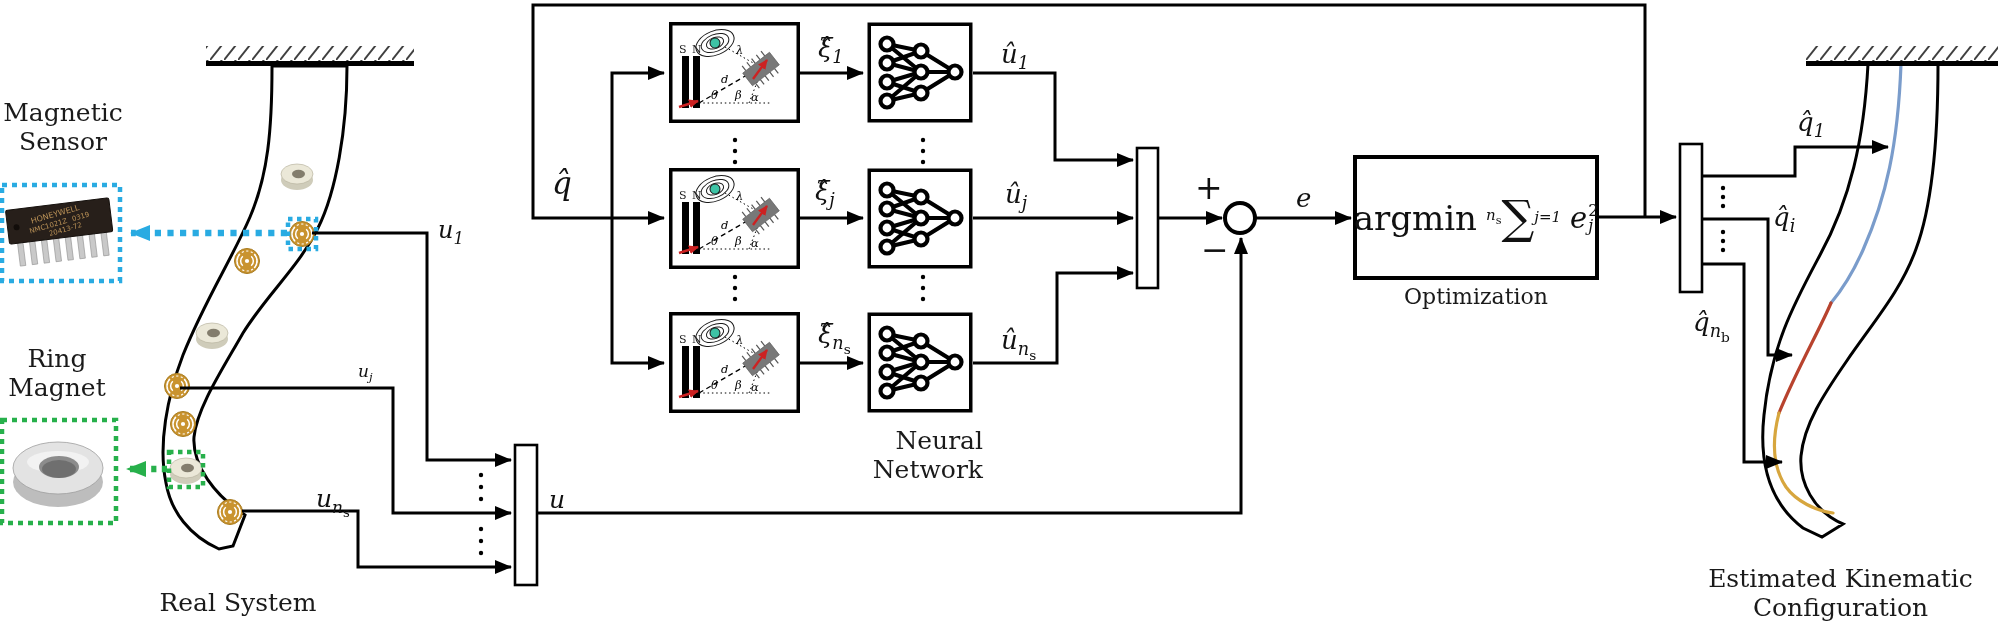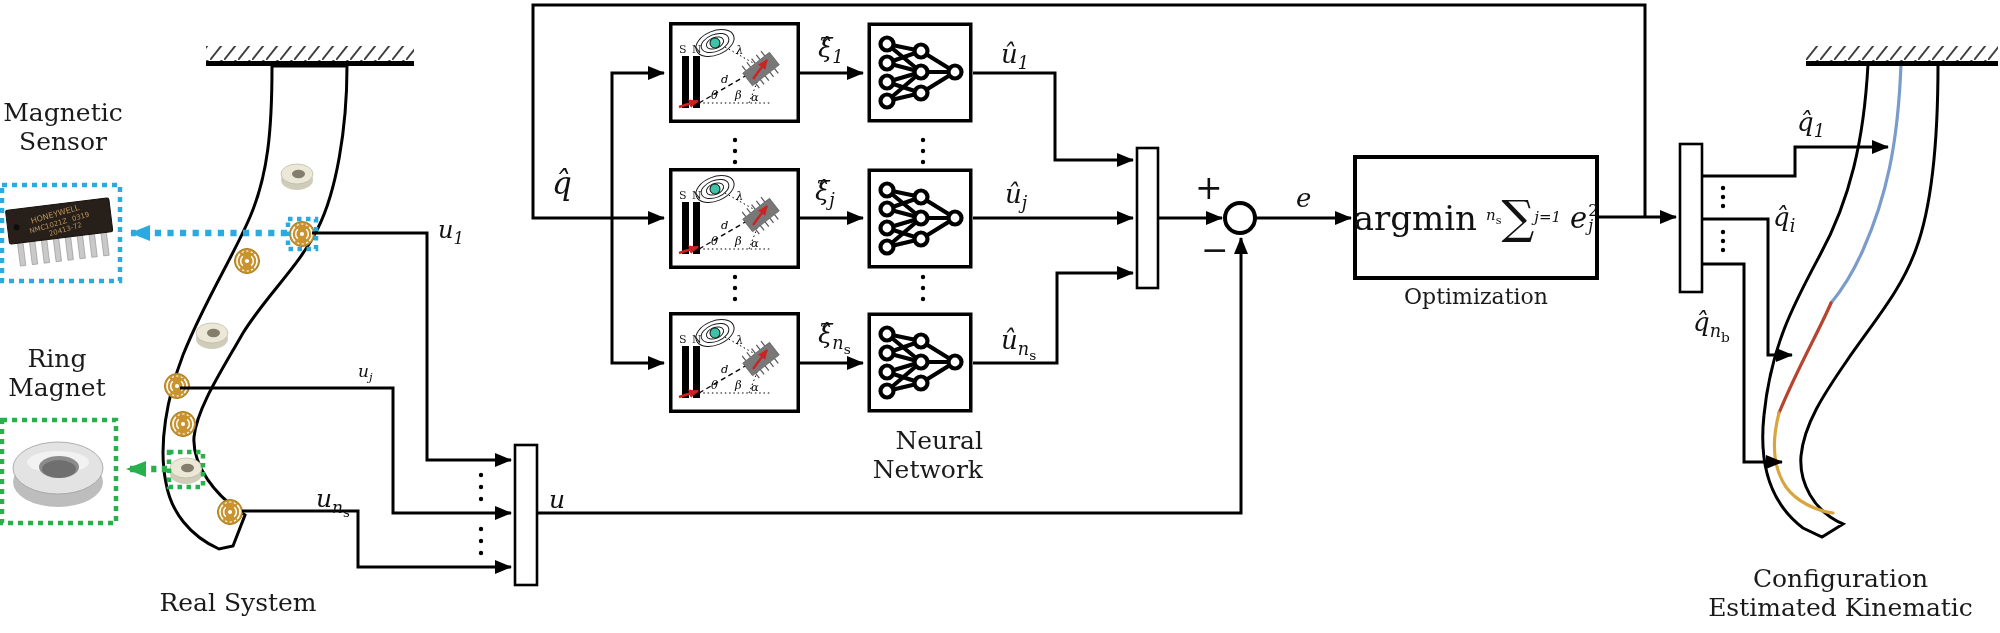--- a/index.html
+++ b/index.html
@@ -343,17 +343,17 @@
   <span>q̂</span><sub class="s1">1</sub>
 </div>
 <div class="mlabel" style="left:1773px;top:202px;font-size:26px;">
   <span>q̂</span><sub class="s1">i</sub>
 </div>
 <div class="mlabel" style="left:1693px;top:307px;font-size:26px;">
   <span>q̂</span><sub class="s1"><span>n</span><sub class="s2">b</sub></sub>
 </div>
 
 <div class="cap" style="left:1688px;top:564px;width:305px;font-size:25px;">
+  <div>Estimated Kinematic</div>
   <div>Configuration</div>
-  <div>Estimated Kinematic</div>
 </div>
 
 </div>
 
 </body></html>

